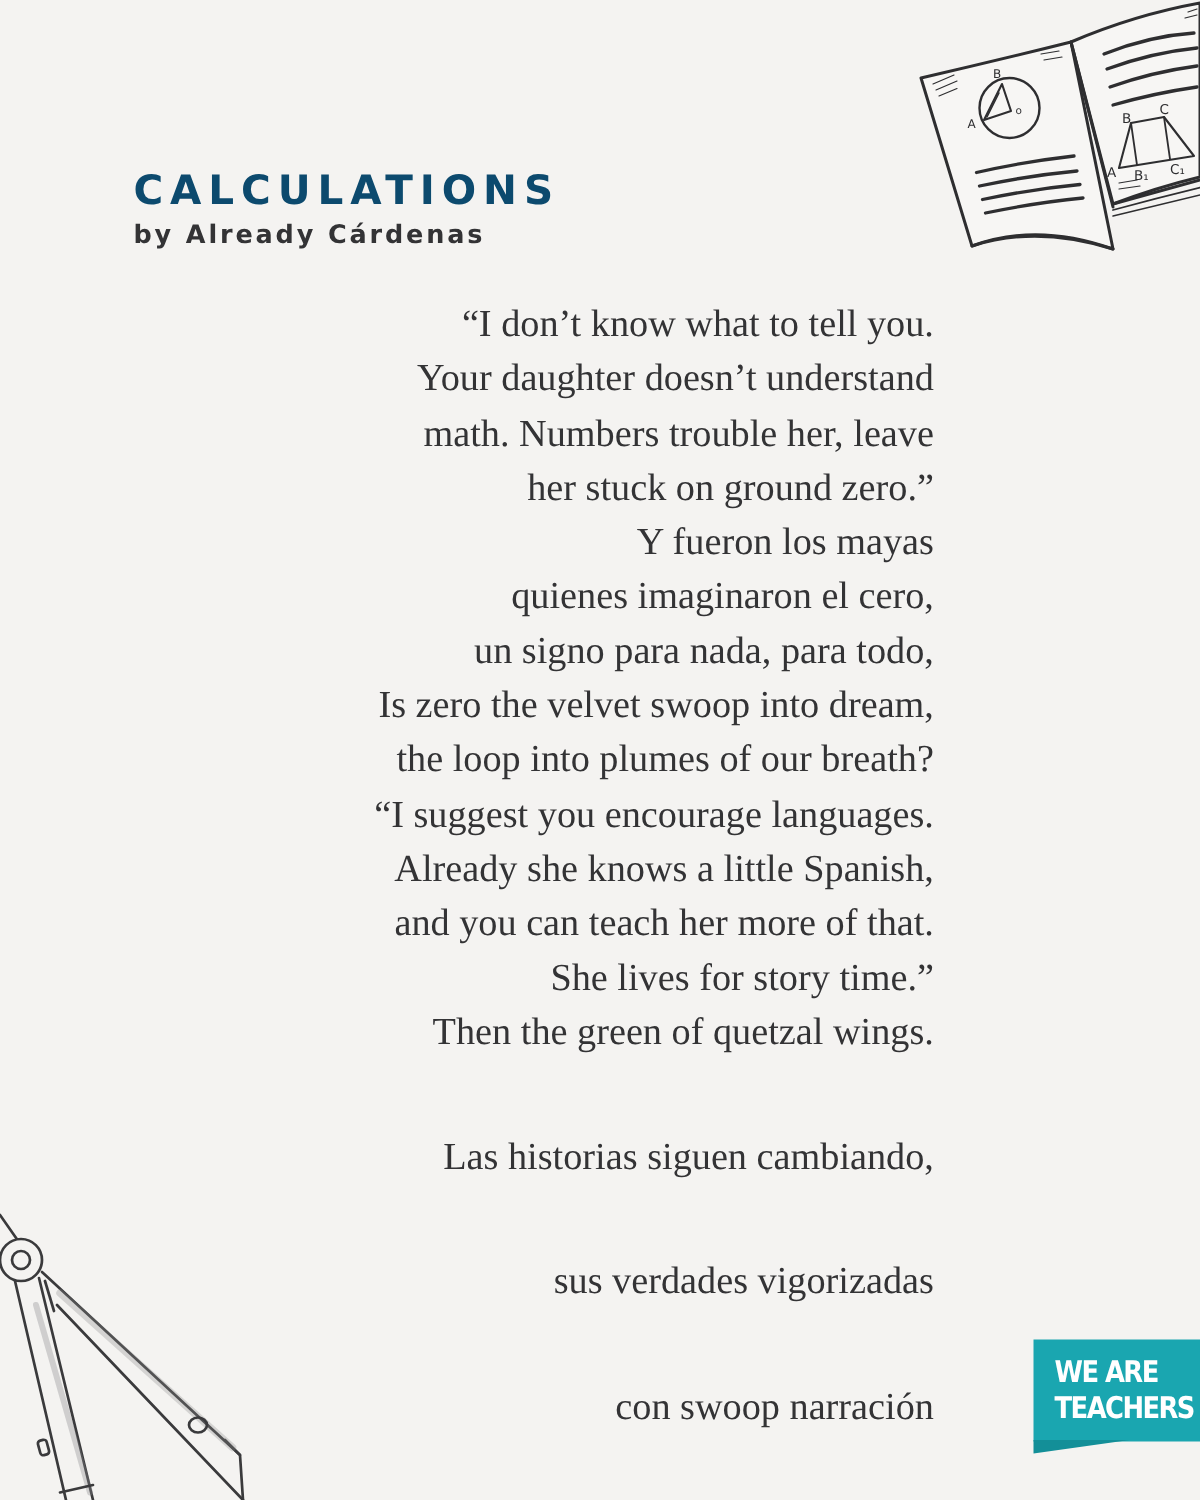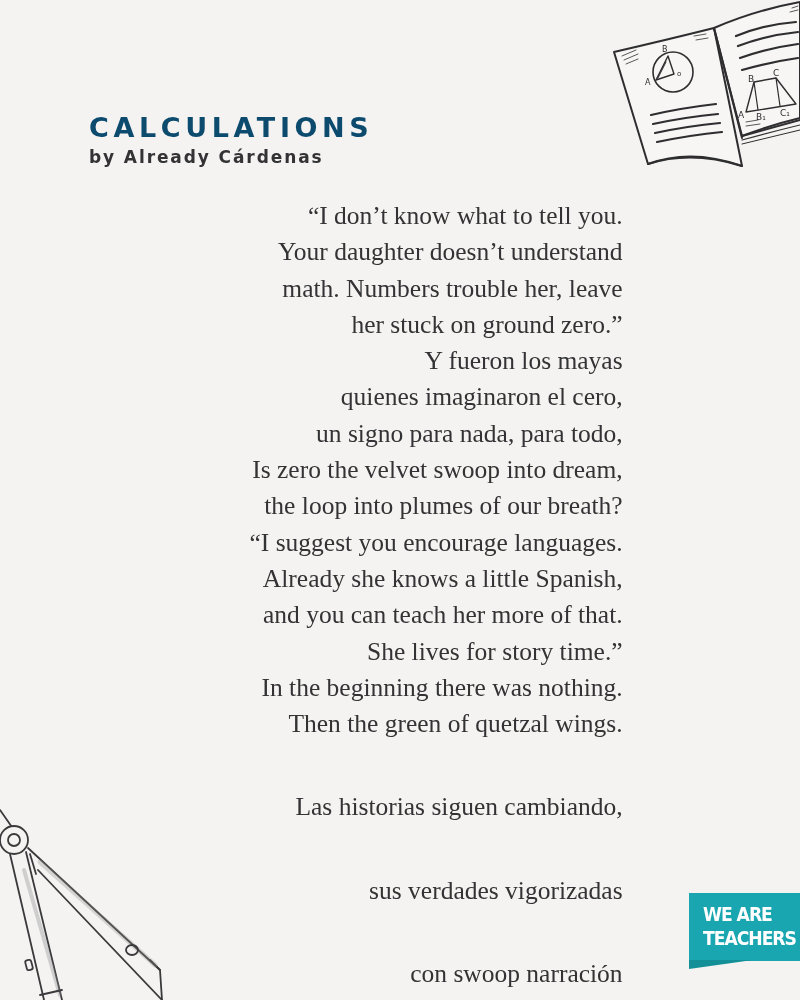--- a/index.html
+++ b/index.html
@@ -123,21 +123,20 @@
   <span class="line">her stuck on ground zero.”</span>
   <span class="line indent-3">Y fueron los mayas</span>
   <span class="line indent-3">quienes imaginaron el cero,</span>
   <span class="line indent-3">un signo para nada, para todo,</span>
   <span class="line indent-1">Is zero the velvet swoop into dream,</span>
   <span class="line indent-1">the loop into plumes of our breath?</span>
   <span class="line">“I suggest you encourage languages.</span>
   <span class="line">Already she knows a little Spanish,</span>
   <span class="line">and you can teach her more of that.</span>
   <span class="line">She lives for story time.”</span>
-  <span class="line indent-1">In the beginning there was nothing.</span>
   <span class="line indent-1">Then the green of quetzal wings.</span>
   <span class="line indent-2">Las historias siguen cambiando,</span>
   <span class="line indent-2">sus verdades vigorizadas</span>
   <span class="line indent-2">con swoop narración</span>
   <span class="line indent-2">como X x X = X2</span>
 </div>
 
 <div class="book">
   <svg width="204" height="172" viewBox="0 0 204 172" fill="none" stroke="#2e2e30" stroke-width="2" stroke-linecap="round" stroke-linejoin="round">
 

